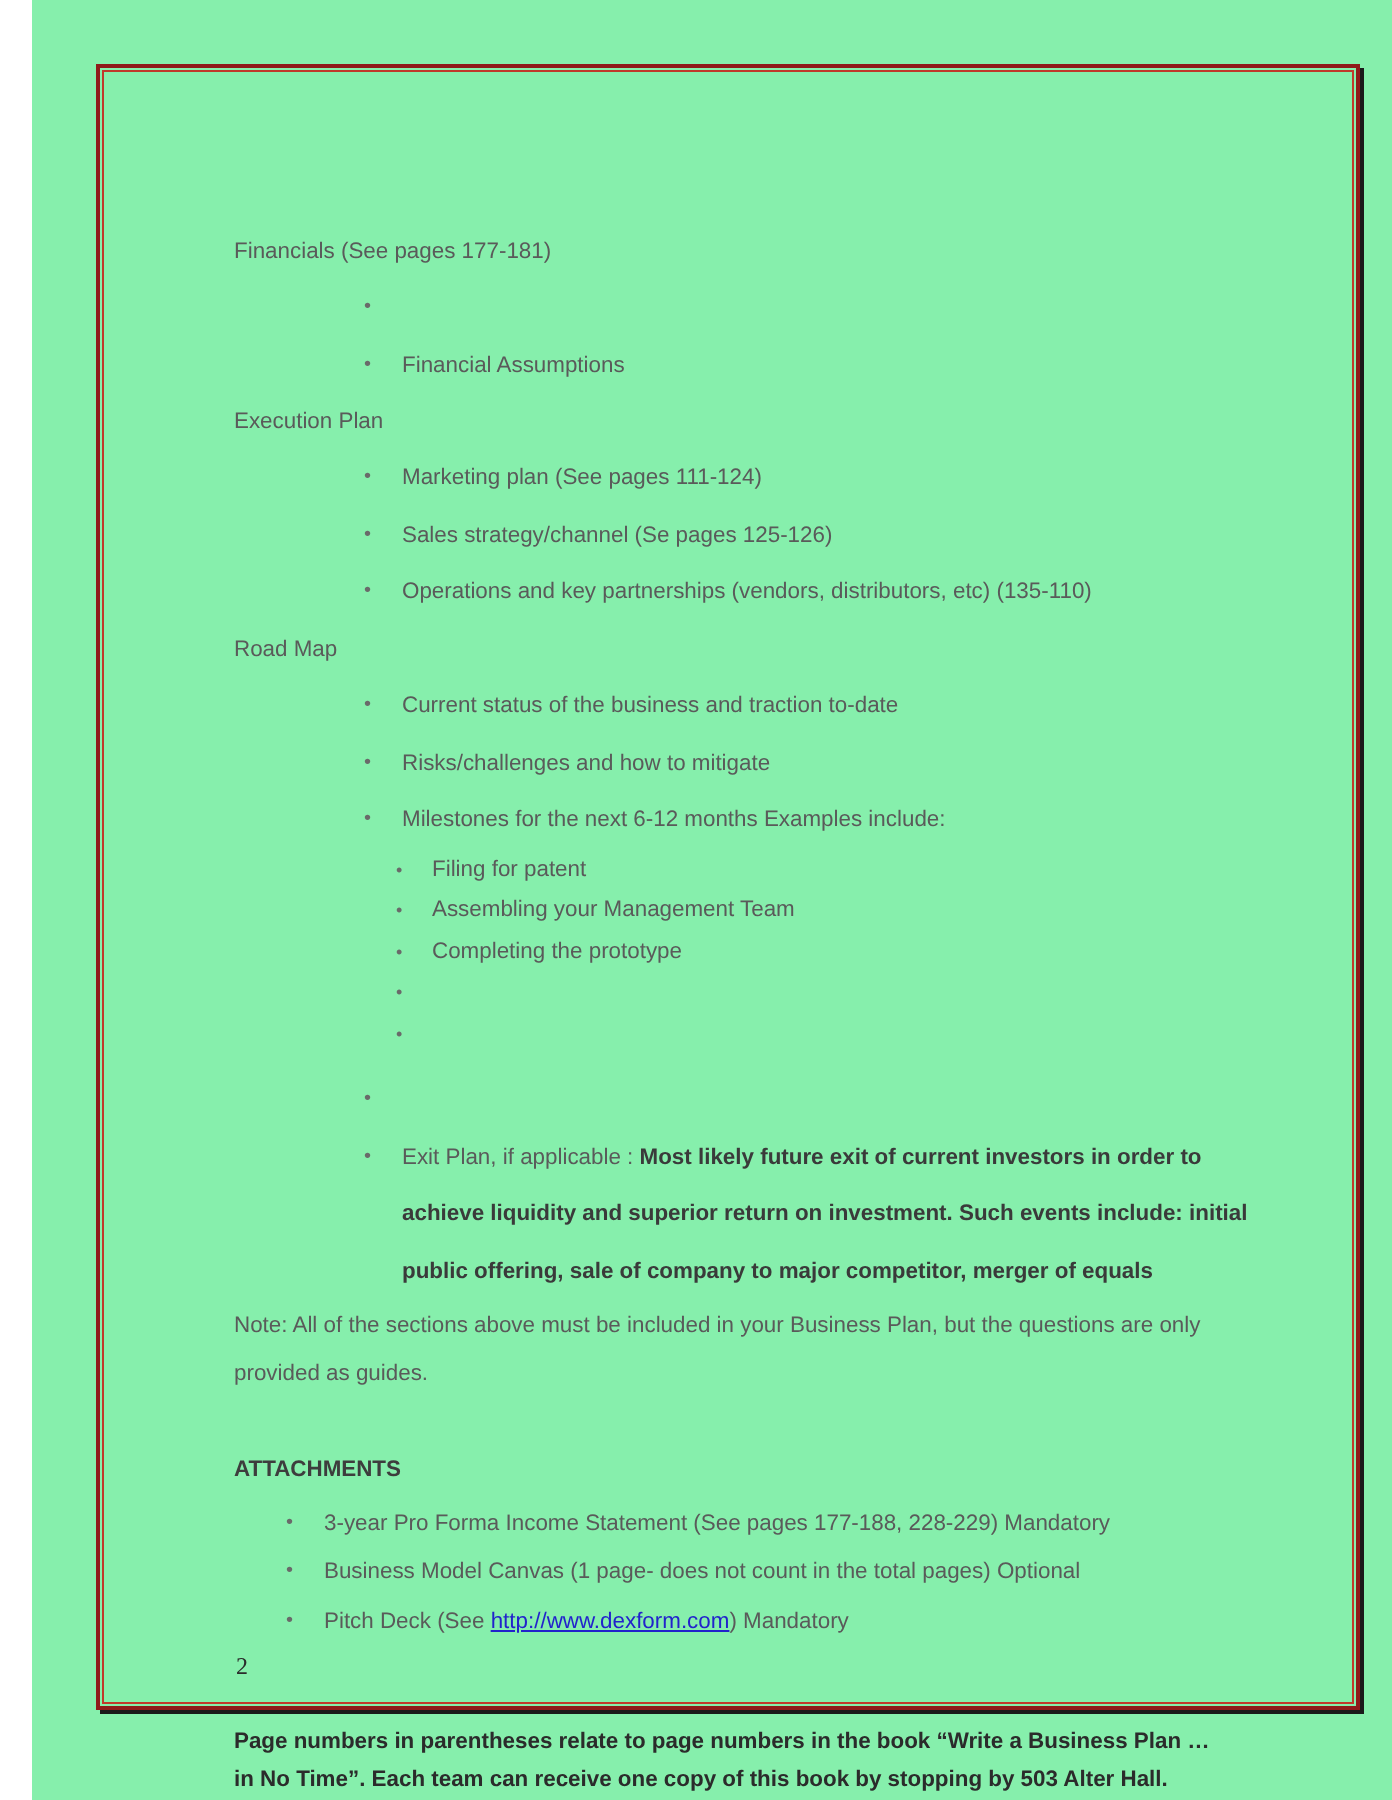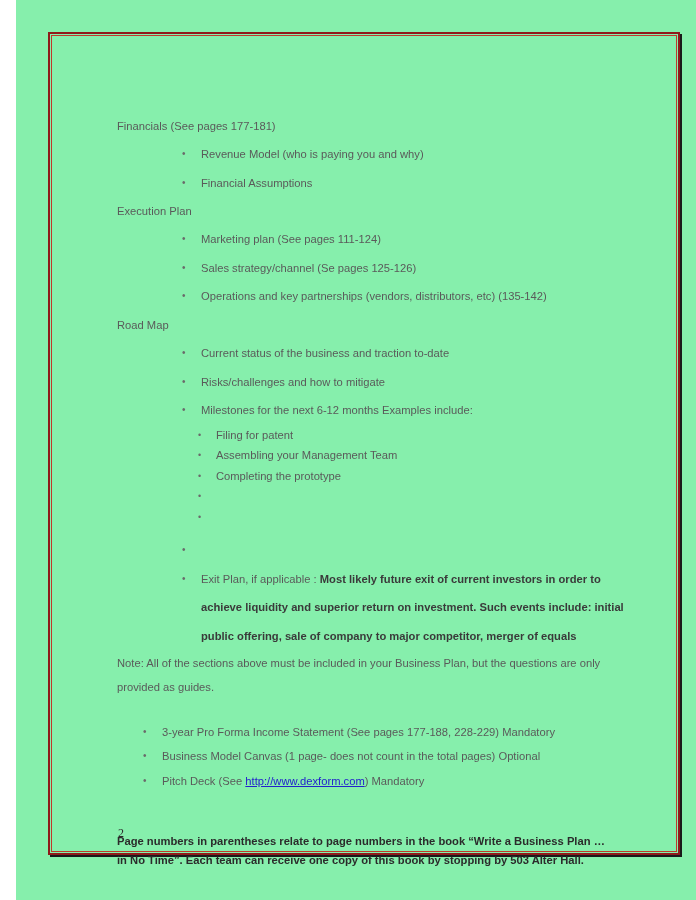--- a/index.html
+++ b/index.html
@@ -129,40 +129,39 @@
 <div id="page-sheet">
 
   <div id="page-border"></div>
 
   <div id="content">
 
     <p class="lvl0">Financials (See pages 177-181)</p>
 
     <div class="bullet-row l1">
       <span class="bullet-glyph">•</span>
-      <span class="bullet-text">Revenue Model (who is paying you and why)</span>
     </div>
     <div class="bullet-row l1">
       <span class="bullet-glyph">•</span>
       <span class="bullet-text">Financial Assumptions</span>
     </div>
 
     <p class="lvl0">Execution Plan</p>
 
     <div class="bullet-row l1">
       <span class="bullet-glyph">•</span>
       <span class="bullet-text">Marketing plan (See pages 111-124)</span>
     </div>
     <div class="bullet-row l1">
       <span class="bullet-glyph">•</span>
       <span class="bullet-text">Sales strategy/channel  (Se pages 125-126)</span>
     </div>
     <div class="bullet-row l1">
       <span class="bullet-glyph">•</span>
-      <span class="bullet-text">Operations and key partnerships (vendors, distributors, etc) (135-142)</span>
+      <span class="bullet-text">Operations and key partnerships (vendors, distributors, etc) (135-110)</span>
     </div>
 
     <p class="lvl0">Road Map</p>
 
     <div class="bullet-row l1">
       <span class="bullet-glyph">•</span>
       <span class="bullet-text">Current status of the business and traction to-date</span>
     </div>
     <div class="bullet-row l1">
       <span class="bullet-glyph">•</span>
@@ -200,20 +199,21 @@
 
     <div class="bullet-row l1">
       <span class="bullet-glyph">•</span>
       <span class="bullet-text"><span>Exit Plan, if applicable :  </span><span class="strongdark">Most likely future exit of current investors in order to achieve liquidity and superior return on investment. Such events include: initial public offering, sale of company to major competitor, merger of equals</span></span>
     </div>
 
     <p class="para">Note:  All of the sections above must be included in your Business Plan, but the questions are only provided as guides.</p>
 
     <div class="spacer-md"></div>
 
+    <p id="attachments-heading">ATTACHMENTS</p>
 
     <div class="bullet-row l3">
       <span class="bullet-glyph">•</span>
       <span class="bullet-text">3-year Pro Forma Income Statement (See pages 177-188, 228-229) Mandatory</span>
     </div>
     <div class="bullet-row l3">
       <span class="bullet-glyph">•</span>
       <span class="bullet-text">Business Model Canvas (1 page- does not count in the total pages) Optional</span>
     </div>
     <div class="bullet-row l3">

